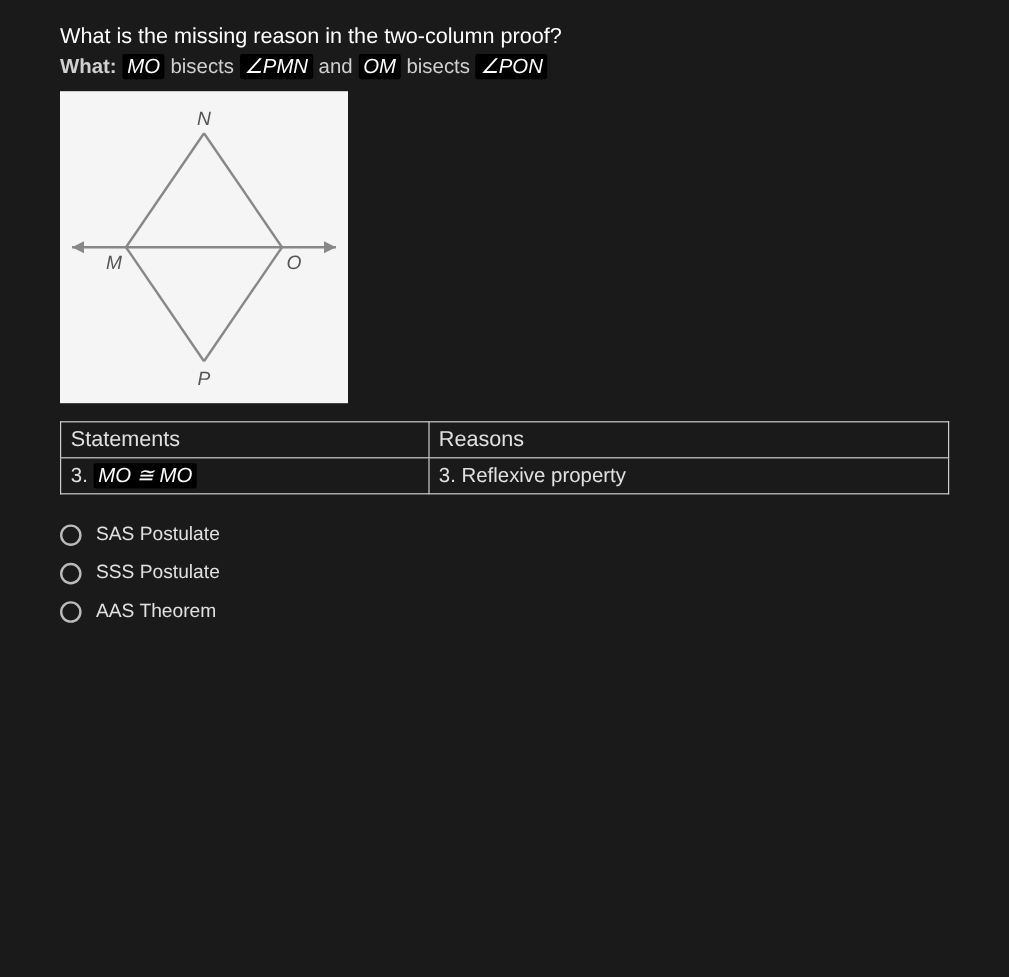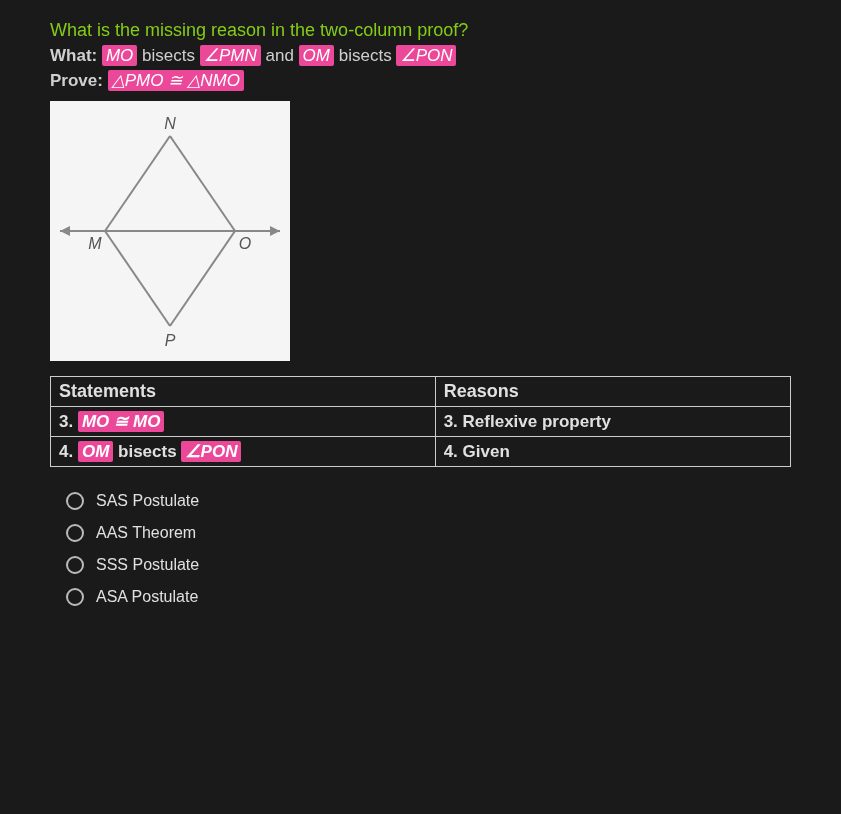--- a/index.html
+++ b/index.html
@@ -10,30 +10,30 @@
     font-family: Arial, sans-serif;
     width: 841px;
     height: 814px;
     overflow: hidden;
   }
   .container {
     padding: 20px 50px;
   }
   .question-text {
     font-size: 18px;
-    color: #84cc16;
+    color: #ffffff;
     margin-bottom: 4px;
   }
   .given-line, .prove-line {
     font-size: 17px;
     color: #d0d0d0;
     margin-bottom: 4px;
   }
   .hl {
-    background: #ec4899;
+    background: #000000;
     color: #fff;
     padding: 1px 4px;
     border-radius: 2px;
     font-style: italic;
   }
   .diagram {
     background: #f5f5f5;
     width: 240px;
     height: 260px;
     margin: 10px 0 15px 0;
@@ -42,35 +42,35 @@
     width: 100%;
     border-collapse: collapse;
     margin-bottom: 25px;
   }
   table.proof td, table.proof th {
     border: 1px solid #ccc;
     padding: 4px 8px;
     font-size: 17px;
     color: #e0e0e0;
     text-align: left;
-    font-weight: bold;
+    font-weight: normal;
   }
   table.proof th {
     font-size: 18px;
   }
   .stmt-num {
     display: inline;
   }
   .options {
     margin-top: 10px;
   }
   .option {
     display: flex;
     align-items: flex-start;
-    margin: 14px 16px;
+    margin: 14px 0;
     cursor: pointer;
   }
   .radio {
     width: 14px;
     height: 14px;
     border: 2px solid #bbb;
     border-radius: 50%;
     margin-right: 12px;
     flex-shrink: 0;
   }
@@ -89,24 +89,20 @@
     <b>What:</b>
     <span class="hl">MO</span>
     <span>bisects</span>
     <span class="hl">∠PMN</span>
     <span>and</span>
     <span class="hl">OM</span>
     <span>bisects</span>
     <span class="hl">∠PON</span>
   </div>
 
-  <div class="prove-line">
-    <b>Prove:</b>
-    <span class="hl">△PMO ≅ △NMO</span>
-  </div>
 
   <div class="diagram">
     <svg width="240" height="260" viewBox="0 0 240 260">
       <line x1="10" y1="130" x2="230" y2="130" stroke="#888" stroke-width="2"></line>
       <polygon points="10,130 20,125 20,135" fill="#888"></polygon>
       <polygon points="230,130 220,125 220,135" fill="#888"></polygon>
       <line x1="55" y1="130" x2="120" y2="35" stroke="#888" stroke-width="2"></line>
       <line x1="120" y1="35" x2="185" y2="130" stroke="#888" stroke-width="2"></line>
       <line x1="185" y1="130" x2="120" y2="225" stroke="#888" stroke-width="2"></line>
       <line x1="120" y1="225" x2="55" y2="130" stroke="#888" stroke-width="2"></line>
@@ -126,46 +122,30 @@
     <tr>
       <td>
         <span class="stmt-num">3.</span>
         <span class="hl">MO ≅ MO</span>
       </td>
       <td>
         <span>3.</span>
         <span>Reflexive property</span>
       </td>
     </tr>
-    <tr>
-      <td>
-        <span class="stmt-num">4.</span>
-        <span class="hl">OM</span>
-        <span>bisects</span>
-        <span class="hl">∠PON</span>
-      </td>
-      <td>
-        <span>4.</span>
-        <span>Given</span>
-      </td>
-    </tr>
   </tbody>
     </table>
 
   <div class="options">
     <div class="option">
       <div class="radio"></div>
       <div class="option-label">SAS Postulate</div>
     </div>
     <div class="option">
       <div class="radio"></div>
-      <div class="option-label">AAS Theorem</div>
-    </div>
-    <div class="option">
-      <div class="radio"></div>
       <div class="option-label">SSS Postulate</div>
     </div>
     <div class="option">
       <div class="radio"></div>
-      <div class="option-label">ASA Postulate</div>
+      <div class="option-label">AAS Theorem</div>
     </div>
   </div>
 </div>
 
 </body></html>

